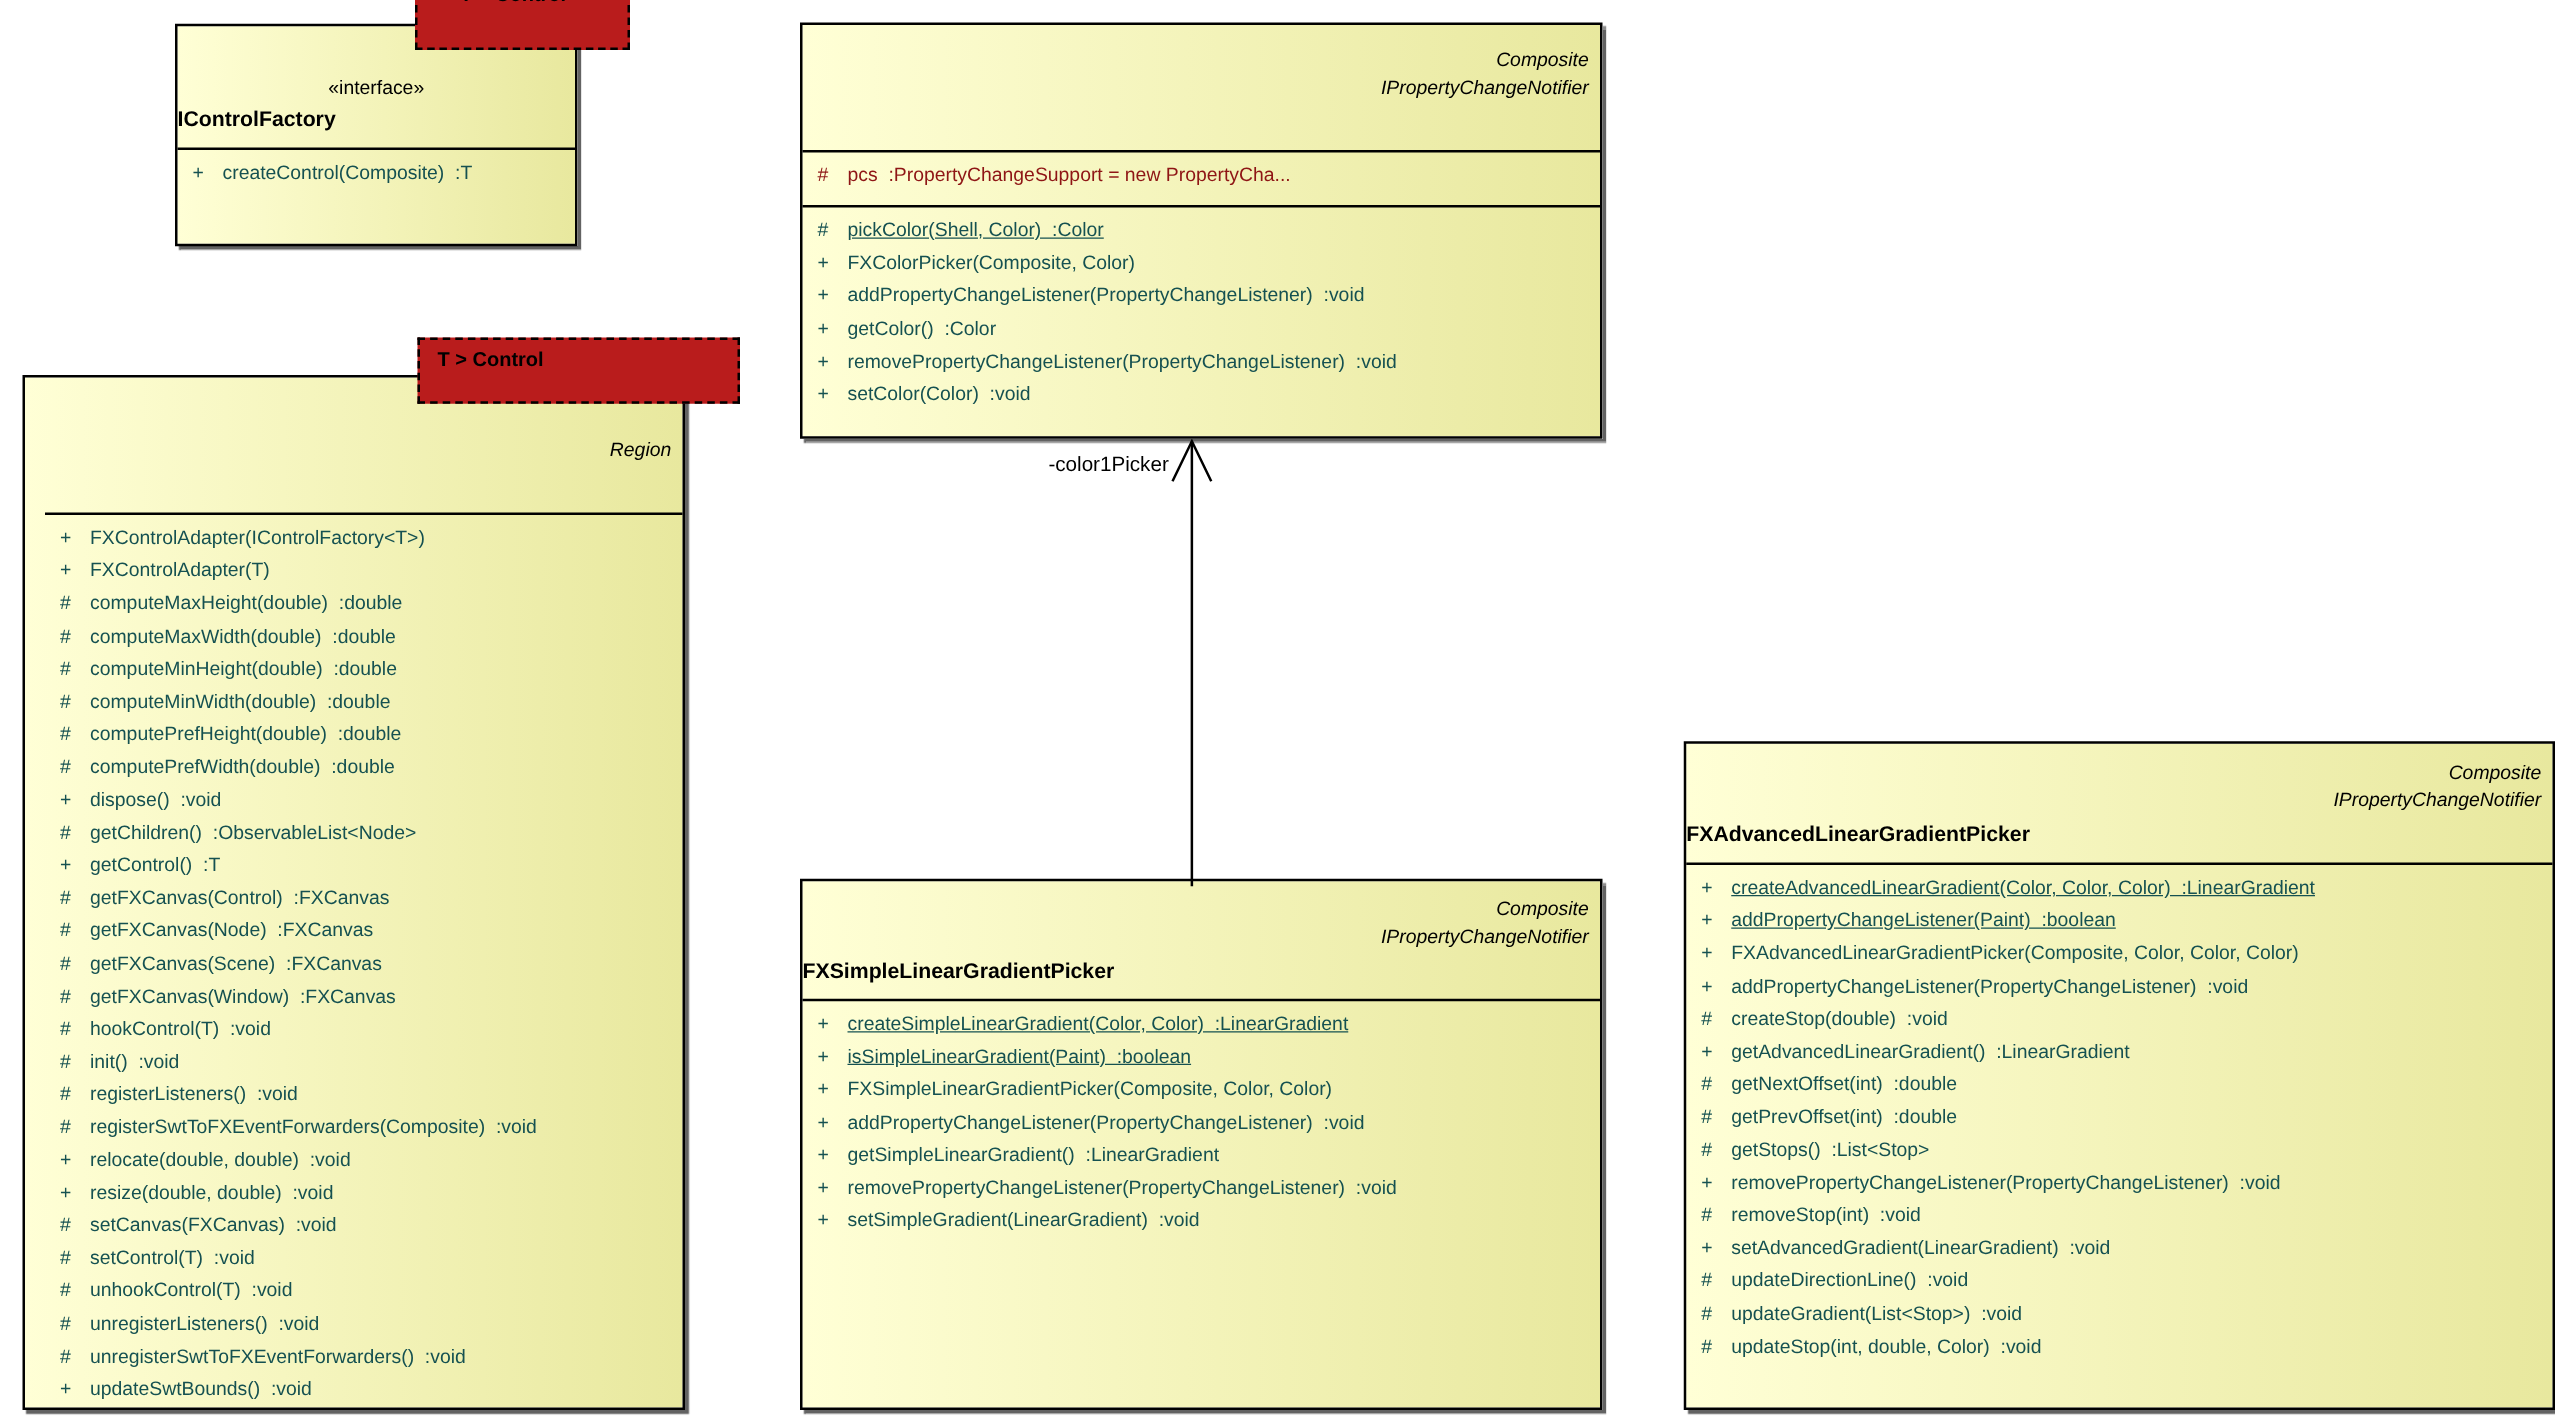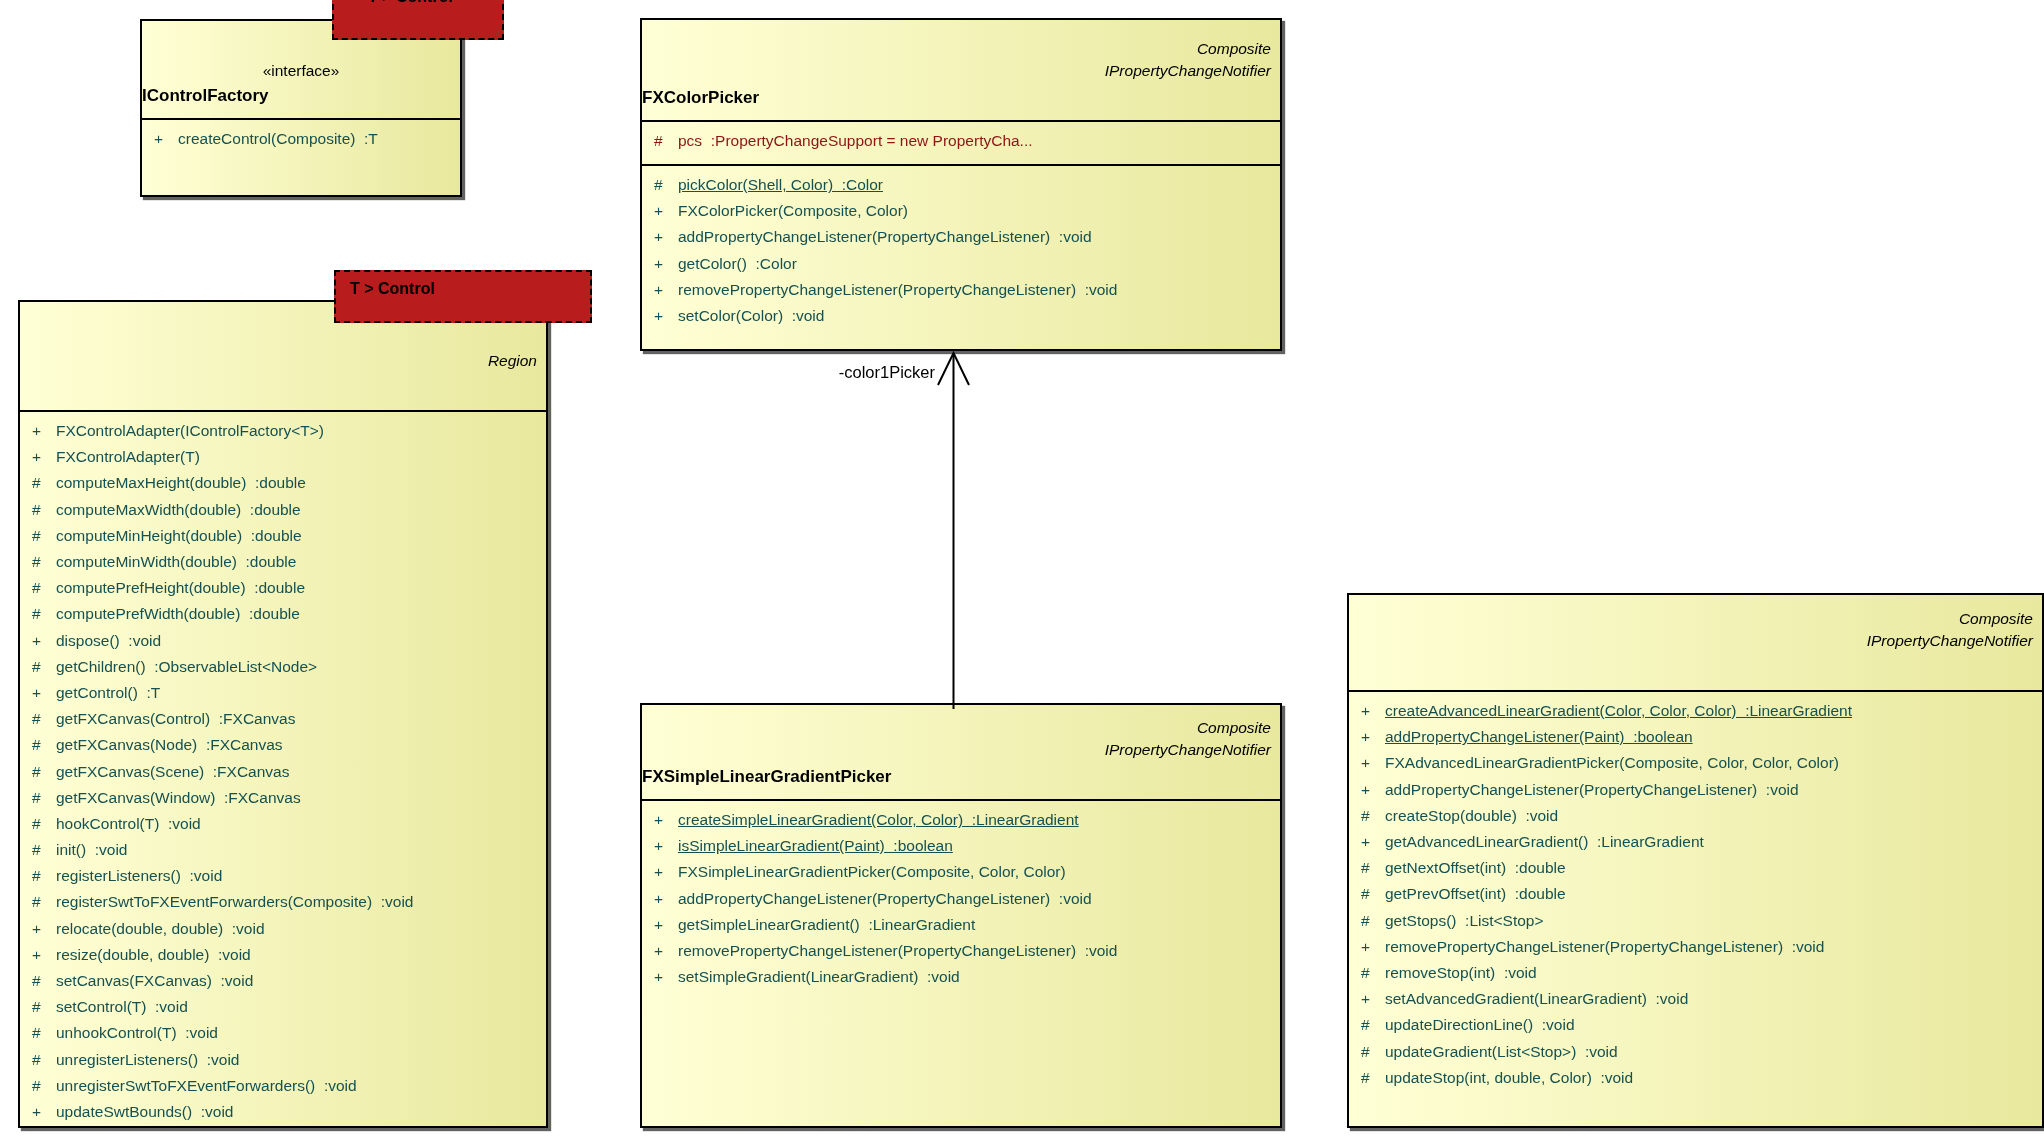--- a/index.html
+++ b/index.html
@@ -74,21 +74,20 @@
       </div>
     </div>
 </div>
 
 <div class="classbox" style="left:640px;top:18px;width:642px;height:333px;">
   <div class="title" style="height:100px;">
     <div class="supertypes">
         <div>Composite</div>
         <div>IPropertyChangeNotifier</div>
       </div>
-    <div class="classname">FXColorPicker</div>
   </div>
   <div class="compartment attrs" style="height:44px;flex:none;">
       <div class="member-row">
         <span class="vis">#</span>
         <span class="sig">pcs  :PropertyChangeSupport = new PropertyCha...</span>
       </div>
     </div>
   <div class="compartment grow methods">
       <div class="member-row">
         <span class="vis">#</span>
@@ -110,21 +109,21 @@
         <span class="vis">+</span>
         <span class="sig">removePropertyChangeListener(PropertyChangeListener)  :void</span>
       </div>
       <div class="member-row">
         <span class="vis">+</span>
         <span class="sig">setColor(Color)  :void</span>
       </div>
     </div>
 </div>
 
-<div class="classbox" style="left:18px;top:300px;width:530px;height:828px;">
+<div class="classbox" style="left:18px;top:300px;width:530px;height:828px;padding-left:16px;">
   <div class="title" style="height:108px;">
     <div class="supertypes">
         <div>Region</div>
       </div>
   </div>
   <div class="compartment grow methods">
       <div class="member-row">
         <span class="vis">+</span>
         <span class="sig">FXControlAdapter(IControlFactory&lt;T&gt;)</span>
       </div>
@@ -274,20 +273,21 @@
       </div>
     </div>
 </div>
 
 <div class="classbox" style="left:1347px;top:593px;width:697px;height:535px;">
   <div class="title" style="height:95px;">
     <div class="supertypes">
         <div>Composite</div>
         <div>IPropertyChangeNotifier</div>
       </div>
+    <div class="classname">FXAdvancedLinearGradientPicker</div>
   </div>
   <div class="compartment grow methods">
       <div class="member-row">
         <span class="vis">+</span>
         <span class="sig static">createAdvancedLinearGradient(Color, Color, Color)  :LinearGradient</span>
       </div>
       <div class="member-row">
         <span class="vis">+</span>
         <span class="sig static">addPropertyChangeListener(Paint)  :boolean</span>
       </div>

